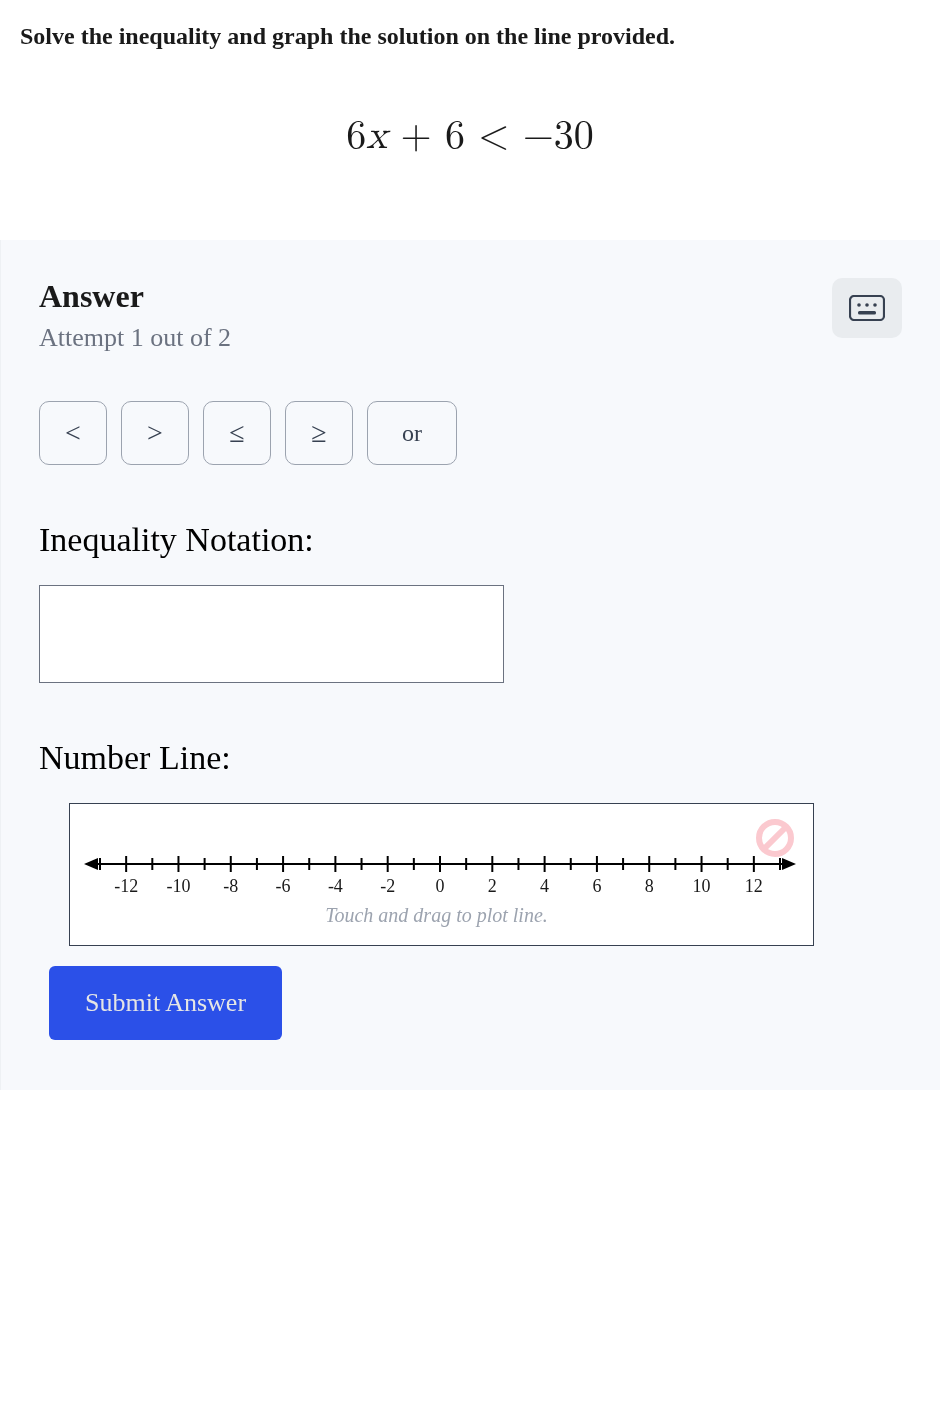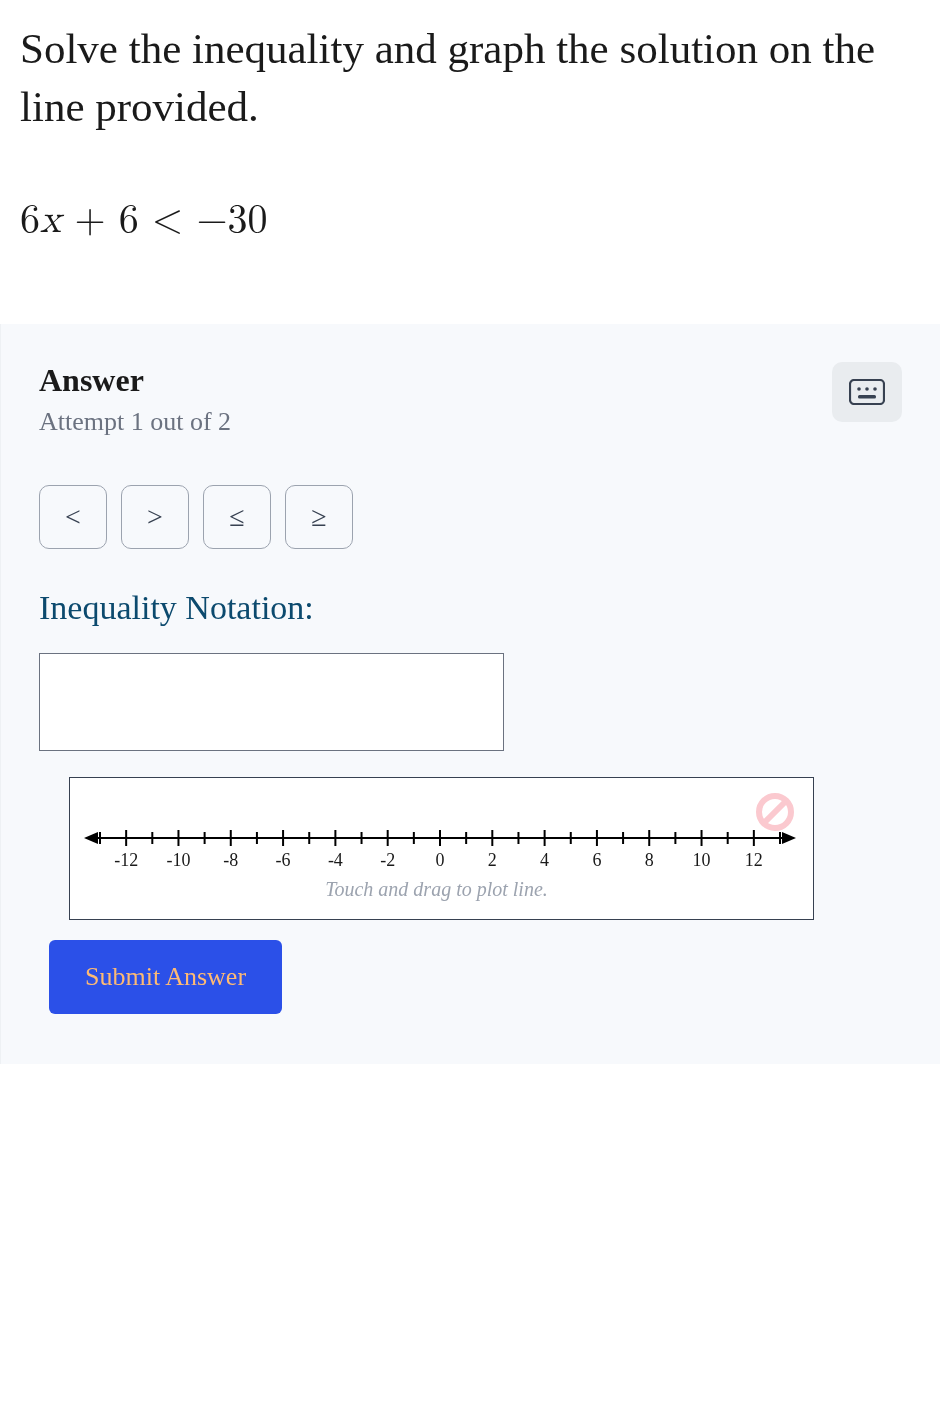--- a/index.html
+++ b/index.html
@@ -6,26 +6,27 @@
   body {
     font-family: Georgia, 'Times New Roman', serif;
     background: #fff;
     width: 940px;
     color: #1a1a1a;
   }
   .question-area {
     padding: 20px 20px 40px 20px;
   }
   .question-text {
-    font-size: 43px;
+    font-size: 24px;
     line-height: 1.35;
     color: #1a1a1a;
+    font-weight: bold;
   }
   .equation-wrap {
-    text-align: left;
+    text-align: center;
     padding: 60px 0 40px 0;
   }
   .equation {
     font-family: 'Latin Modern Math', 'Cambria Math', Georgia, serif;
     font-size: 40px;
     display: inline-block;
   }
   .equation .var { font-style: italic; }
   .answer-area {
     background: #f7f9fc;
@@ -73,22 +74,22 @@
     display: flex;
     align-items: center;
     justify-content: center;
     cursor: pointer;
     color: #374151;
     padding: 0 16px;
   }
   .sym-btn.orbtn { font-size: 24px; min-width: 90px; }
   .section-label {
     font-size: 34px;
-    margin-top: 40px;
-    color: #0c4a6e;
+    margin-top: 56px;
+    color: #000000;
   }
   .notation-input {
     width: 465px;
     height: 98px;
     border: 1px solid #6b7280;
     background: #fff;
     margin-top: 26px;
     font-size: 26px;
     padding: 0 14px;
   }
@@ -116,21 +117,21 @@
   }
   .nl-hint {
     text-align: center;
     font-size: 20px;
     font-style: italic;
     color: #9ca3af;
     margin-top: 0;
   }
   .submit-btn {
     background: #2b50e8;
-    color: #fdba74;
+    color: #e5e5e5;
     font-size: 26px;
     border: none;
     border-radius: 6px;
     padding: 22px 36px;
     margin-top: 20px;
     margin-left: 10px;
     cursor: pointer;
     font-family: inherit;
   }
 </style>
@@ -159,25 +160,27 @@
         <rect x="9" y="16" width="18" height="3.5" rx="1.5" fill="#374151"></rect>
       </svg>
     </div>
   </div>
 
   <div class="symbol-row">
     <div class="sym-btn">&lt;</div>
     <div class="sym-btn">&gt;</div>
     <div class="sym-btn">≤</div>
     <div class="sym-btn">≥</div>
+    <div class="sym-btn orbtn">or</div>
   </div>
 
   <div class="section-label">Inequality Notation:</div>
   <input type="text" class="notation-input" value="" style="">
 
+  <div class="section-label">Number Line:</div>
   <div class="numberline-box">
     <span class="no-icon">
       <svg width="40" height="40" viewBox="0 0 40 40">
         <circle cx="20" cy="20" r="16" fill="none" stroke="#fbc9cf" stroke-width="6"></circle>
         <line x1="9" y1="31" x2="31" y2="9" stroke="#fbc9cf" stroke-width="6"></line>
       </svg>
     </span>
     <svg class="nl-svg" width="720" height="70" viewBox="0 0 720 70">
       <line x1="10" y1="30" x2="710" y2="30" stroke="#000" stroke-width="2"></line>
       <polygon points="4,30 18,24 18,36" fill="#000"></polygon>

